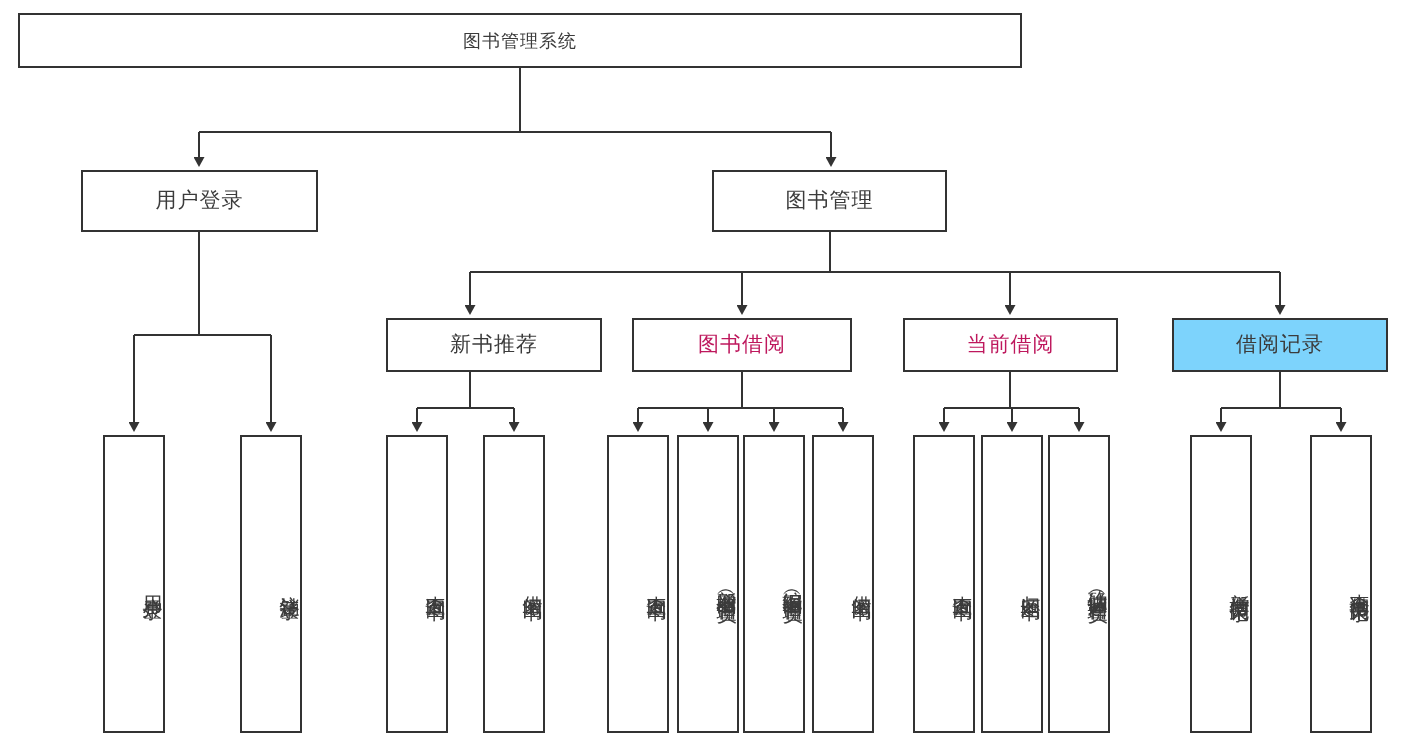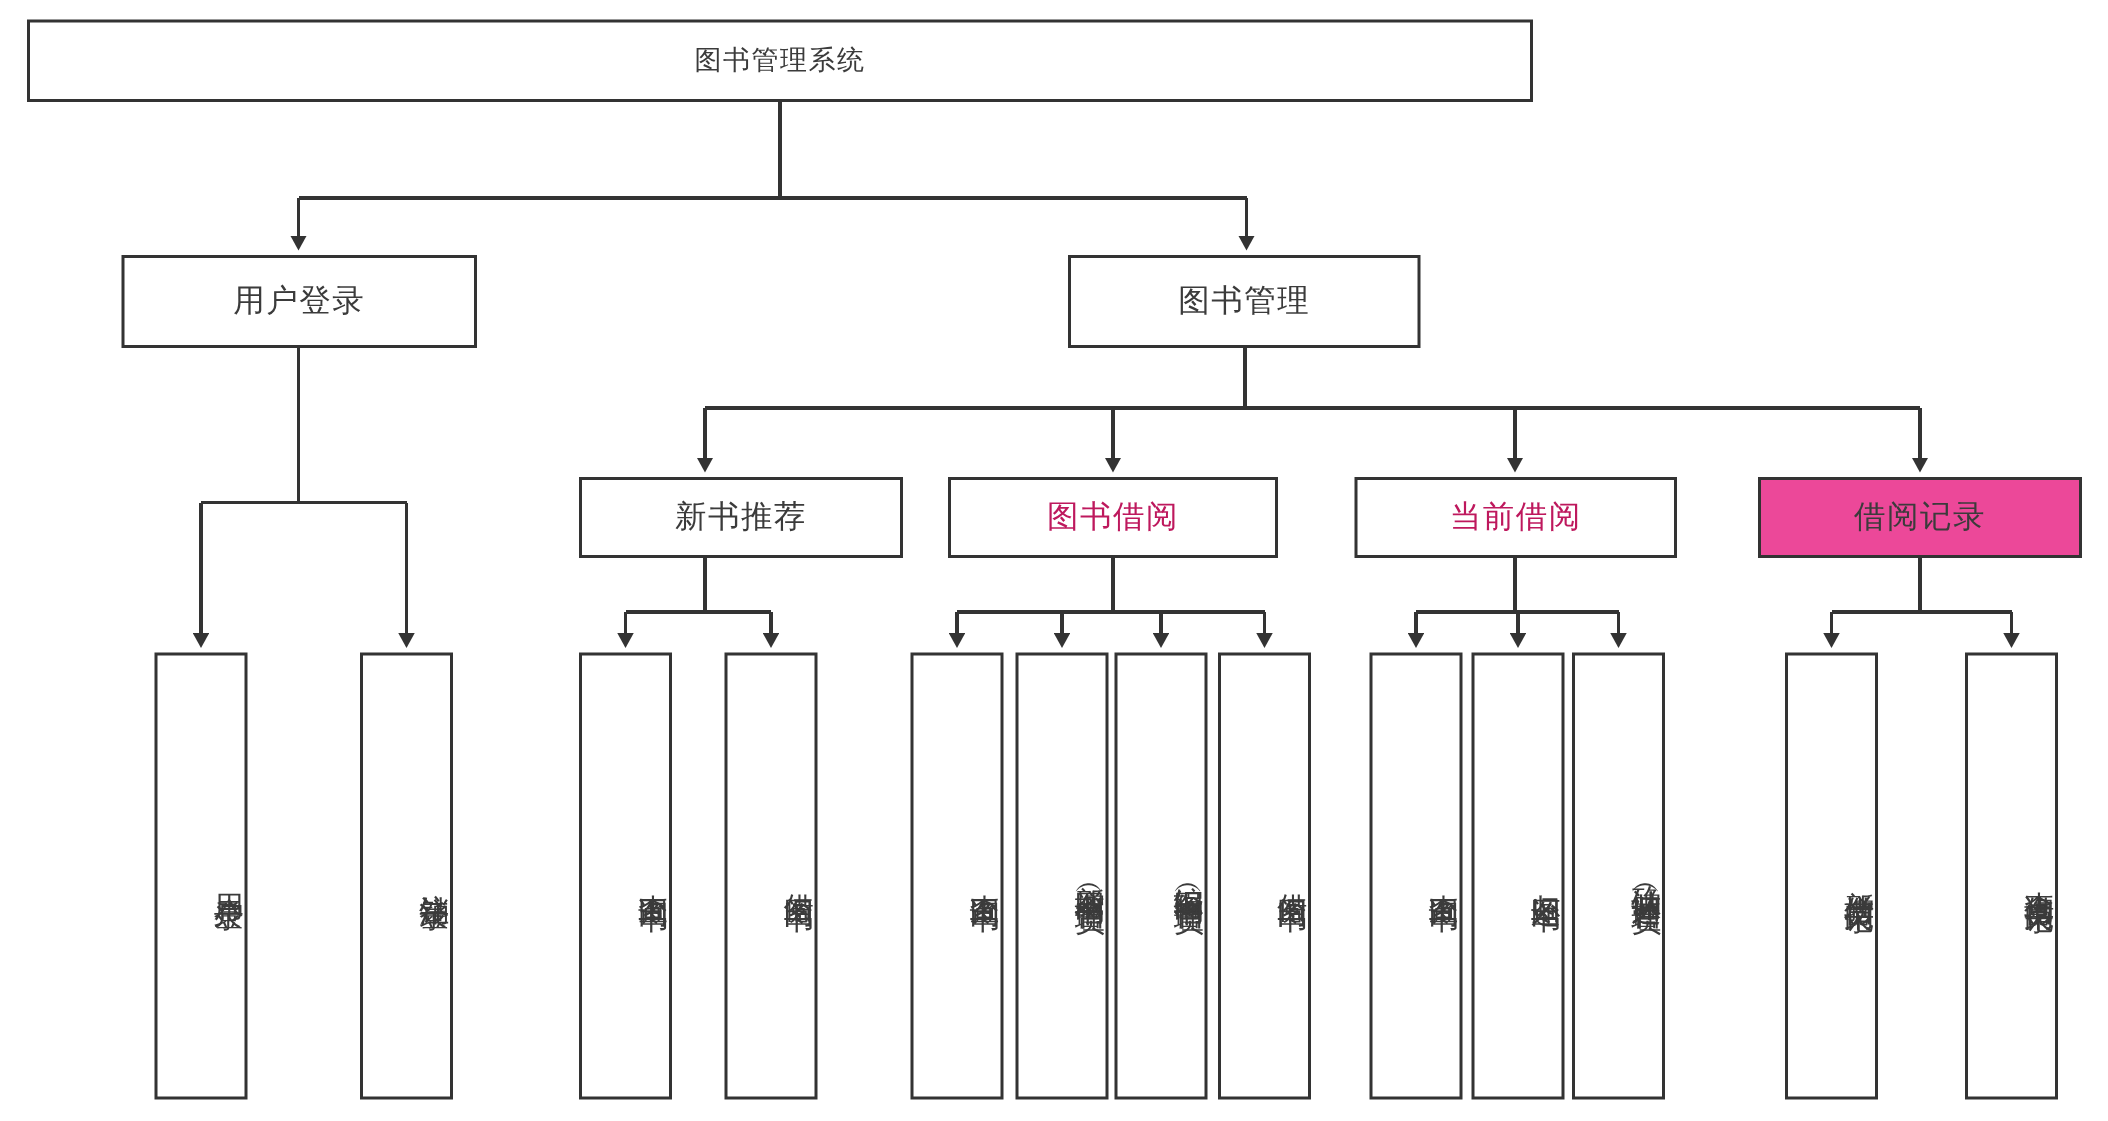--- a/index.html
+++ b/index.html
@@ -139,21 +139,21 @@
 
   <div class="node horiz" style="left: 362px; top: 318px; width: 216px; height: 54px; border-color: rgb(51, 51, 51); background: rgb(255, 255, 255); color: rgb(59, 59, 59); margin-left: 24px;">
     <span>新书推荐</span>
   </div>
   <div class="node horiz" style="left: 632px; top: 318px; width: 220px; height: 54px; border-color: rgb(51, 51, 51); background: rgb(255, 255, 255); color: #be185d;">
     <span>图书借阅</span>
   </div>
   <div class="node horiz" style="left: 903px; top: 318px; width: 215px; height: 54px; border-color: rgb(51, 51, 51); background: rgb(255, 255, 255); color: #be185d;">
     <span>当前借阅</span>
   </div>
-  <div class="node horiz" style="left: 1172px; top: 318px; width: 216px; height: 54px; border-color: rgb(51, 51, 51); background: #ec4899; color: rgb(59, 59, 59);">
+  <div class="node horiz" style="left: 1172px; top: 318px; width: 216px; height: 54px; border-color: rgb(51, 51, 51); background: #7dd3fc; color: rgb(59, 59, 59);">
     <span>借阅记录</span>
   </div>
 
   <div class="node vert" style="left: 103px; top: 435px; width: 62px; height: 298px; border-color: rgb(51, 51, 51); background: rgb(255, 255, 255); color: rgb(59, 59, 59);">
     <span class="vtext">用户登录</span>
   </div>
   <div class="node vert" style="left: 240px; top: 435px; width: 62px; height: 298px; border-color: rgb(51, 51, 51); background: rgb(255, 255, 255); color: rgb(59, 59, 59);">
     <span class="vtext">注销登录</span>
   </div>
   <div class="node vert" style="left: 386px; top: 435px; width: 62px; height: 298px; border-color: rgb(51, 51, 51); background: rgb(255, 255, 255); color: rgb(59, 59, 59);">

